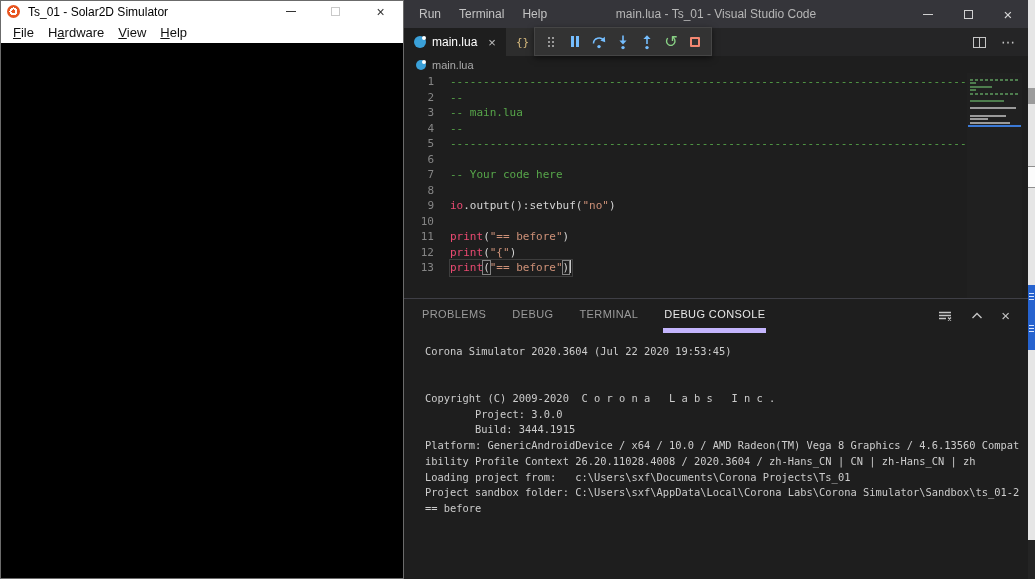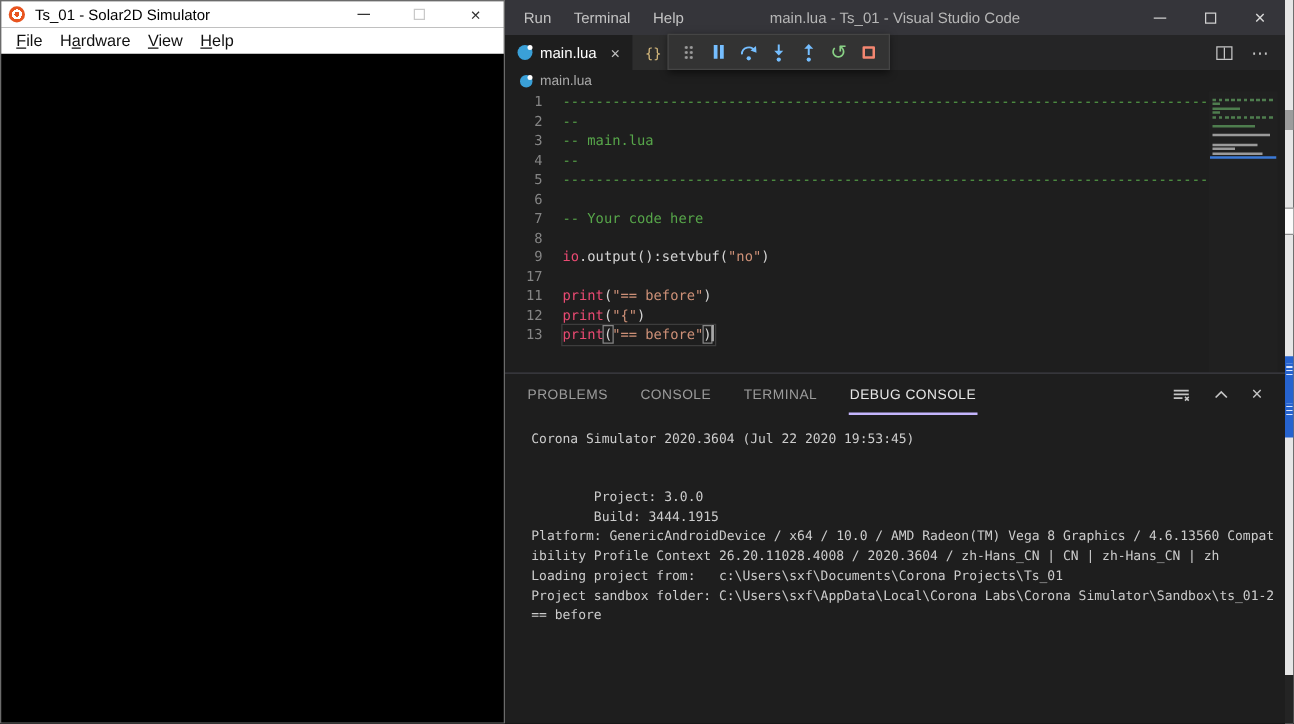--- a/index.html
+++ b/index.html
@@ -91,21 +91,21 @@
   .mm-bar{height:2px;margin:1.6px 3px;background:#4e7d4e}
   .mm-bar.dash{background:repeating-linear-gradient(90deg,#4e7d4e 0 3px,transparent 3px 5px)}
   .mm-bar.code{background:#9a9a9a}
   .mm-bar.blue{background:#3b79d6;margin:1.6px 1px}
   .mm-bar.gap{background:transparent}
 
   
   .panel{position:absolute;left:0;top:298px;width:624px;bottom:0;background:#1e1e1e;border-top:1px solid #3f3f46}
   .panel-header{height:33px;display:flex;align-items:center;padding:0 18px 0 17px}
   .panel-tab{font-size:11px;color:#9b9b9b;margin-right:24px;letter-spacing:.4px;padding:10px 1px 8px;white-space:nowrap}
-  .panel-tab.active{color:#e7e7e7;border-bottom:2px solid #c4b5fd}
+  .panel-tab.active{color:#e7e7e7;border-bottom:5px solid #c4b5fd}
   .panel-actions{margin-left:auto;display:flex;align-items:center;gap:17px;color:#c5c5c5}
   .pa-close{font-size:15px;line-height:1}
   .console{position:absolute;left:21px;top:45px;right:4px;bottom:0;
     font-family:"DejaVu Sans Mono",monospace;font-size:10.4px;line-height:15.7px;color:#cccccc;overflow:hidden}
   .console-line{height:15.7px;white-space:pre}
 </style>
 </head>
 <body>
 
 <div class="screen">
@@ -231,21 +231,21 @@
           </div>
           <div class="cl">
             <span class="ln">8</span>
             <span class="lc"></span>
           </div>
           <div class="cl">
             <span class="ln">9</span>
             <span class="lc"><span class="tk-k">io</span><span class="tk-w">.output():setvbuf(</span><span class="tk-s">"no"</span><span class="tk-w">)</span></span>
           </div>
           <div class="cl">
-            <span class="ln">17</span>
+            <span class="ln">10</span>
             <span class="lc"></span>
           </div>
           <div class="cl">
             <span class="ln">11</span>
             <span class="lc"><span class="tk-k">print</span><span class="tk-w">(</span><span class="tk-s">"== before"</span><span class="tk-w">)</span></span>
           </div>
           <div class="cl">
             <span class="ln">12</span>
             <span class="lc"><span class="tk-k">print</span><span class="tk-w">(</span><span class="tk-s">"{"</span><span class="tk-w">)</span></span>
           </div>
@@ -269,40 +269,41 @@
         <div class="mm-bar code" style="width:18px"></div>
         <div class="mm-bar code" style="width:40px"></div>
         <div class="mm-bar blue"></div>
       </div>
     </div>
 
     <div class="panel">
       <div class="panel-header">
         <div style="display:flex">
             <span class="panel-tab">PROBLEMS</span>
-            <span class="panel-tab">CONSOLE</span>
+            <span class="panel-tab">DEBUG</span>
             <span class="panel-tab">TERMINAL</span>
             <span class="panel-tab active">DEBUG CONSOLE</span>
           </div>
         <div class="panel-actions">
           <svg width="16" height="16" viewBox="0 0 16 16">
             <path d="M2 4.5 H14 M2 7.5 H14 M2 10.5 H9" stroke="#c5c5c5" stroke-width="1.3" fill="none"></path>
             <path d="M11 9.5 L14 12.5 M14 9.5 L11 12.5" stroke="#c5c5c5" stroke-width="1.2" fill="none"></path>
           </svg>
           <svg width="14" height="14" viewBox="0 0 14 14">
             <path d="M2.5 9 L7 4.5 L11.5 9" stroke="#c5c5c5" stroke-width="1.4" fill="none"></path>
           </svg>
           <span class="pa-close">×</span>
         </div>
       </div>
       <div class="console">
         <div>
             <div class="console-line">Corona Simulator 2020.3604 (Jul 22 2020 19:53:45)</div>
             <div class="console-line">&nbsp;</div>
             <div class="console-line">&nbsp;</div>
+            <div class="console-line">Copyright (C) 2009-2020  C o r o n a   L a b s   I n c .</div>
             <div class="console-line">        Project: 3.0.0</div>
             <div class="console-line">        Build: 3444.1915</div>
             <div class="console-line">Platform: GenericAndroidDevice / x64 / 10.0 / AMD Radeon(TM) Vega 8 Graphics / 4.6.13560 Compat</div>
             <div class="console-line">ibility Profile Context 26.20.11028.4008 / 2020.3604 / zh-Hans_CN | CN | zh-Hans_CN | zh</div>
             <div class="console-line">Loading project from:   c:\Users\sxf\Documents\Corona Projects\Ts_01</div>
             <div class="console-line">Project sandbox folder: C:\Users\sxf\AppData\Local\Corona Labs\Corona Simulator\Sandbox\ts_01-2</div>
             <div class="console-line">== before</div>
           </div>
       </div>
     </div>

